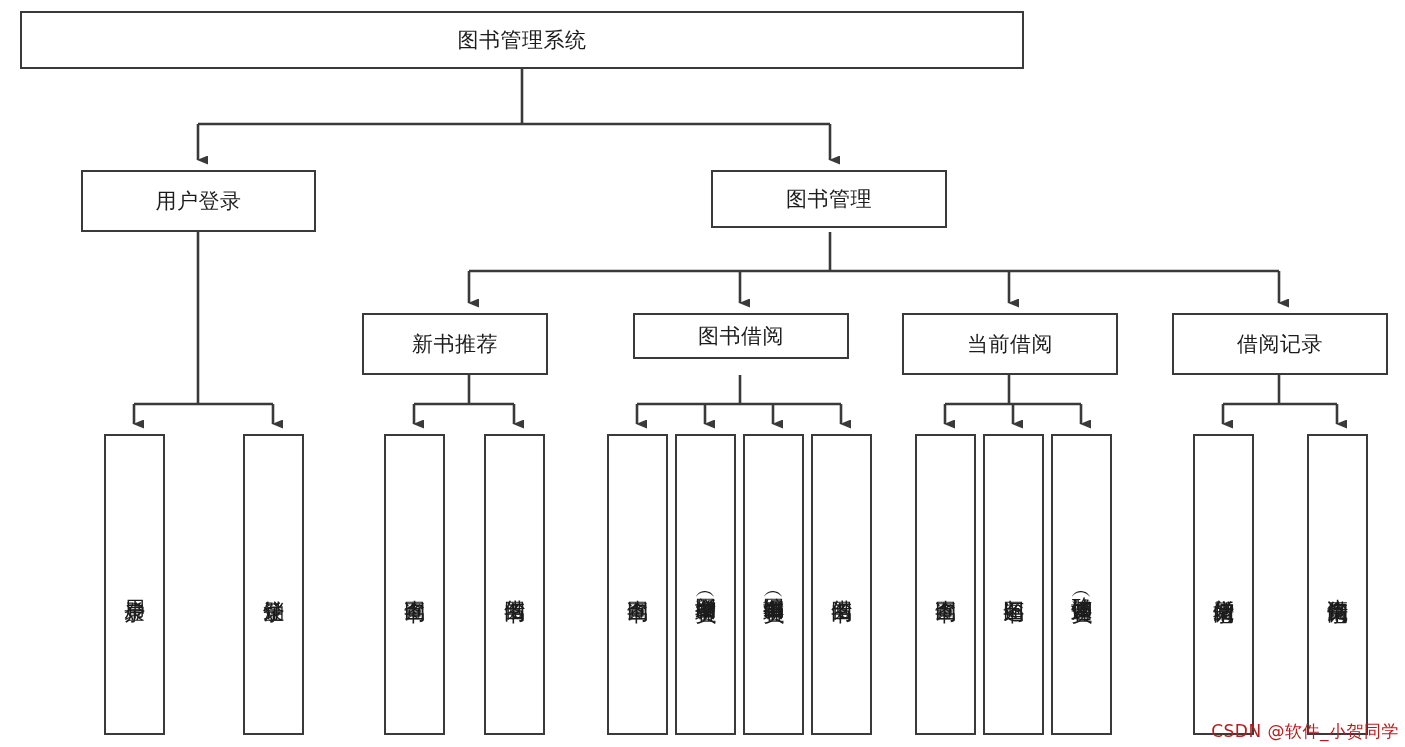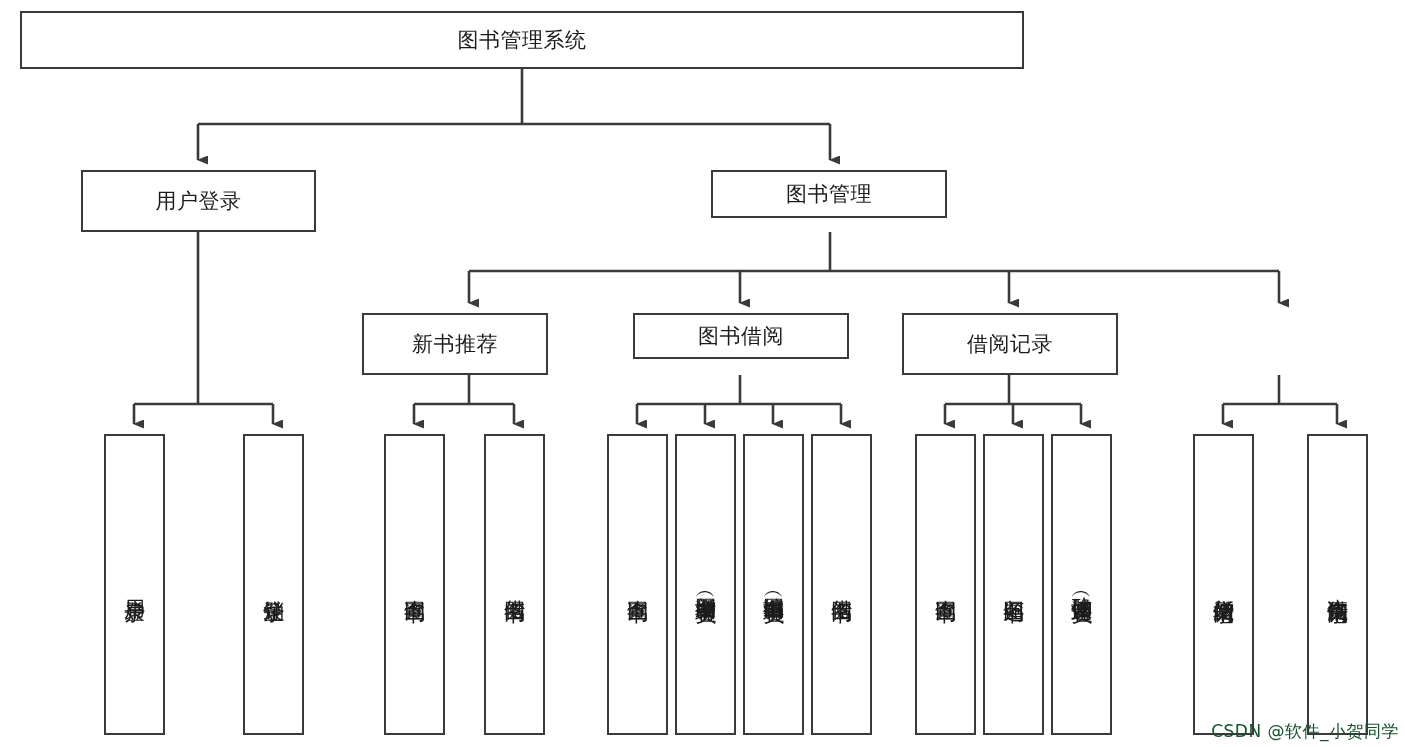--- a/index.html
+++ b/index.html
@@ -55,21 +55,21 @@
   }
   .node.vert .lbl {
     writing-mode: vertical-rl;
     text-orientation: upright;
   }
   #watermark {
     position: absolute;
     right: 6px;
     bottom: 4px;
     font-size: 17px;
-    color: #14532d;
+    color: #b91c1c;
     letter-spacing: 0.5px;
     white-space: nowrap;
     user-select: none;
   }
 </style>
 </head>
 <body>
 
 <div id="canvas">
 
@@ -128,31 +128,34 @@
     </g>
   </svg>
 
   <div class="node horiz" style="left:20px; top:11px; width:1004px; height:58px;">
     <span class="lbl">图书管理系统</span>
   </div>
 
   <div class="node horiz" style="left:81px; top:170px; width:235px; height:62px;">
     <span class="lbl">用户登录</span>
   </div>
-  <div class="node horiz" style="left:711px; top:170px; width:236px; height:48px;">
+  <div class="node horiz" style="left:711px; top:170px; width:236px; height:58px;">
     <span class="lbl">图书管理</span>
   </div>
 
   <div class="node horiz" style="left:362px; top:313px; width:186px; height:62px;">
     <span class="lbl">新书推荐</span>
   </div>
   <div class="node horiz" style="left:633px; top:313px; width:216px; height:46px;">
     <span class="lbl">图书借阅</span>
   </div>
   <div class="node horiz" style="left:902px; top:313px; width:216px; height:62px;">
+    <span class="lbl">当前借阅</span>
+  </div>
+  <div class="node horiz" style="left:1172px; top:313px; width:216px; height:62px;">
     <span class="lbl">借阅记录</span>
   </div>
 
   <div class="node vert" style="left:104px; top:434px; width:61px; height:301px;">
     <span class="lbl">用户登录</span>
   </div>
   <div class="node vert" style="left:243px; top:434px; width:61px; height:301px;">
     <span class="lbl">注销登录</span>
   </div>
 

